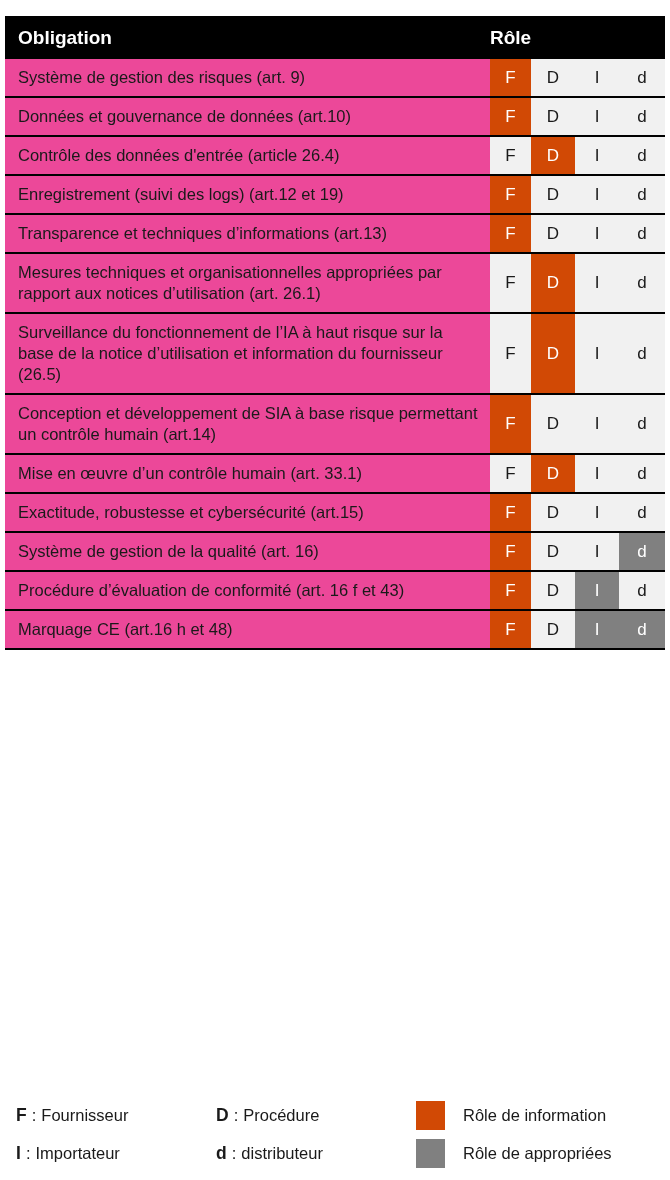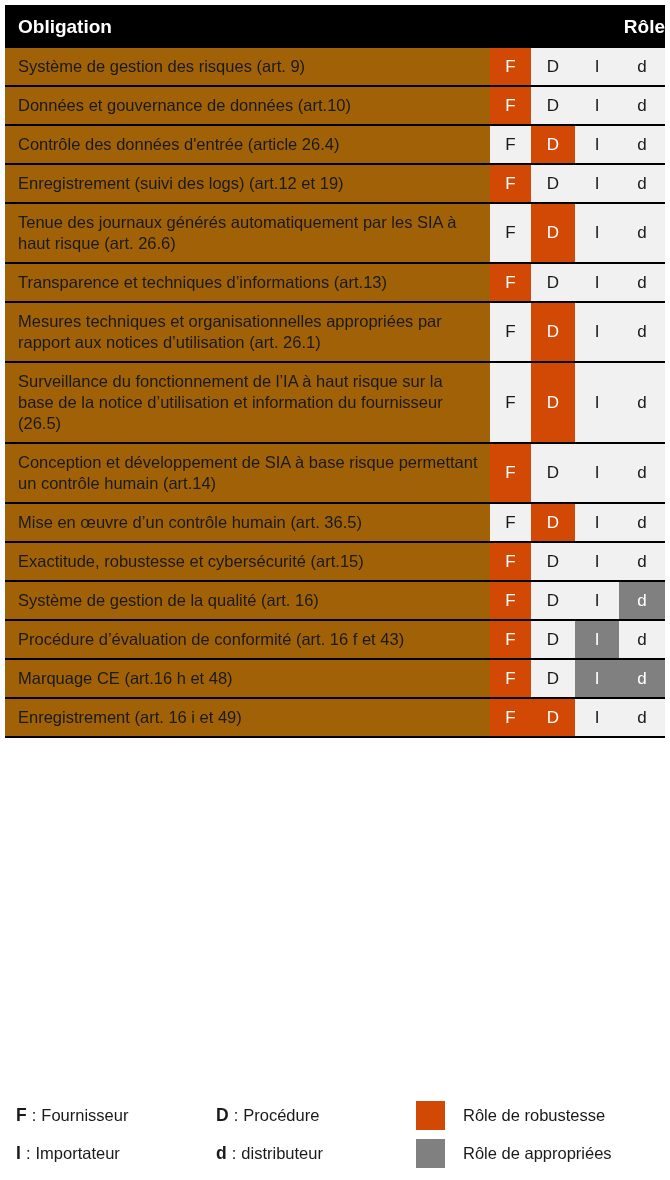--- a/index.html
+++ b/index.html
@@ -19,21 +19,21 @@
   #root {
     position: relative;
     width: 670px;
     height: 1180px;
   }
 
   
   .table-wrap {
     position: absolute;
     left: 5px;
-    top: 5px;
+    top: 16px;
     width: 660px;
   }
 
   table.matrix {
     width: 660px;
     border-collapse: collapse;
     table-layout: fixed;
     border-spacing: 0;
   }
 
@@ -52,21 +52,21 @@
     padding: 0;
     height: 43px;
     vertical-align: middle;
     border: 0;
   }
   th.th-obligation {
     text-align: left;
     padding-left: 13px;
   }
   th.th-role {
-    text-align: right;
+    text-align: left;
   }
 
   
   tbody tr {
     border-bottom: 2.5px solid #000000;
   }
   tbody tr:first-child {
     border-top: 0;
   }
 
@@ -74,21 +74,21 @@
     padding: 0;
     vertical-align: middle;
     border: 0;
   }
 
   td.obligation {
     text-align: left;
     font-size: 16.5px;
     line-height: 21px;
     padding: 8px 10px 8px 13px;
-    background: #a16207;
+    background: #ec4899;
     color: #1a1a1a;
   }
 
   td.role {
     text-align: center;
     font-size: 17px;
     background: #f1f1f1;
     color: #1a1a1a;
   }
 
@@ -188,27 +188,20 @@
             <td class="role">d</td>
           </tr>
           <tr>
             <td class="obligation">Enregistrement (suivi des logs) (art.12 et 19)</td>
             <td class="role resp">F</td>
             <td class="role">D</td>
             <td class="role">I</td>
             <td class="role">d</td>
           </tr>
           <tr>
-            <td class="obligation">Tenue des journaux générés automatiquement par les SIA à haut risque (art. 26.6)</td>
-            <td class="role">F</td>
-            <td class="role resp">D</td>
-            <td class="role">I</td>
-            <td class="role">d</td>
-          </tr>
-          <tr>
             <td class="obligation">Transparence et techniques d’informations (art.13)</td>
             <td class="role resp">F</td>
             <td class="role">D</td>
             <td class="role">I</td>
             <td class="role">d</td>
           </tr>
           <tr>
             <td class="obligation">Mesures techniques et organisationnelles appropriées par rapport aux notices d’utilisation (art. 26.1)</td>
             <td class="role">F</td>
             <td class="role resp">D</td>
@@ -223,21 +216,21 @@
             <td class="role">d</td>
           </tr>
           <tr>
             <td class="obligation">Conception et développement de SIA à base risque permettant un contrôle humain (art.14)</td>
             <td class="role resp">F</td>
             <td class="role">D</td>
             <td class="role">I</td>
             <td class="role">d</td>
           </tr>
           <tr>
-            <td class="obligation">Mise en œuvre d’un contrôle humain (art. 36.5)</td>
+            <td class="obligation">Mise en œuvre d’un contrôle humain (art. 33.1)</td>
             <td class="role">F</td>
             <td class="role resp">D</td>
             <td class="role">I</td>
             <td class="role">d</td>
           </tr>
           <tr>
             <td class="obligation">Exactitude, robustesse et cybersécurité (art.15)</td>
             <td class="role resp">F</td>
             <td class="role">D</td>
             <td class="role">I</td>
@@ -256,27 +249,20 @@
             <td class="role">D</td>
             <td class="role verif">I</td>
             <td class="role">d</td>
           </tr>
           <tr>
             <td class="obligation">Marquage CE (art.16 h et 48)</td>
             <td class="role resp">F</td>
             <td class="role">D</td>
             <td class="role verif">I</td>
             <td class="role verif">d</td>
-          </tr>
-          <tr>
-            <td class="obligation">Enregistrement (art. 16 i et 49)</td>
-            <td class="role resp">F</td>
-            <td class="role resp">D</td>
-            <td class="role">I</td>
-            <td class="role">d</td>
           </tr>
         </tbody>
     </table>
   </div>
 
   <div class="legend">
     <div class="legend-grid">
 
       <div class="legend-item">
         <span class="legend-key">F</span>
@@ -285,21 +271,21 @@
       </div>
 
       <div class="legend-item">
         <span class="legend-key">D</span>
         <span class="legend-sep">:</span>
         <span>Procédure</span>
       </div>
 
       <div class="legend-item">
         <span class="swatch resp" style="background: rgb(209, 73, 5);"></span>
-        <span>Rôle de robustesse</span>
+        <span>Rôle de information</span>
       </div>
 
       <div class="legend-item">
         <span class="legend-key">I</span>
         <span class="legend-sep">:</span>
         <span>Importateur</span>
       </div>
 
       <div class="legend-item">
         <span class="legend-key">d</span>

